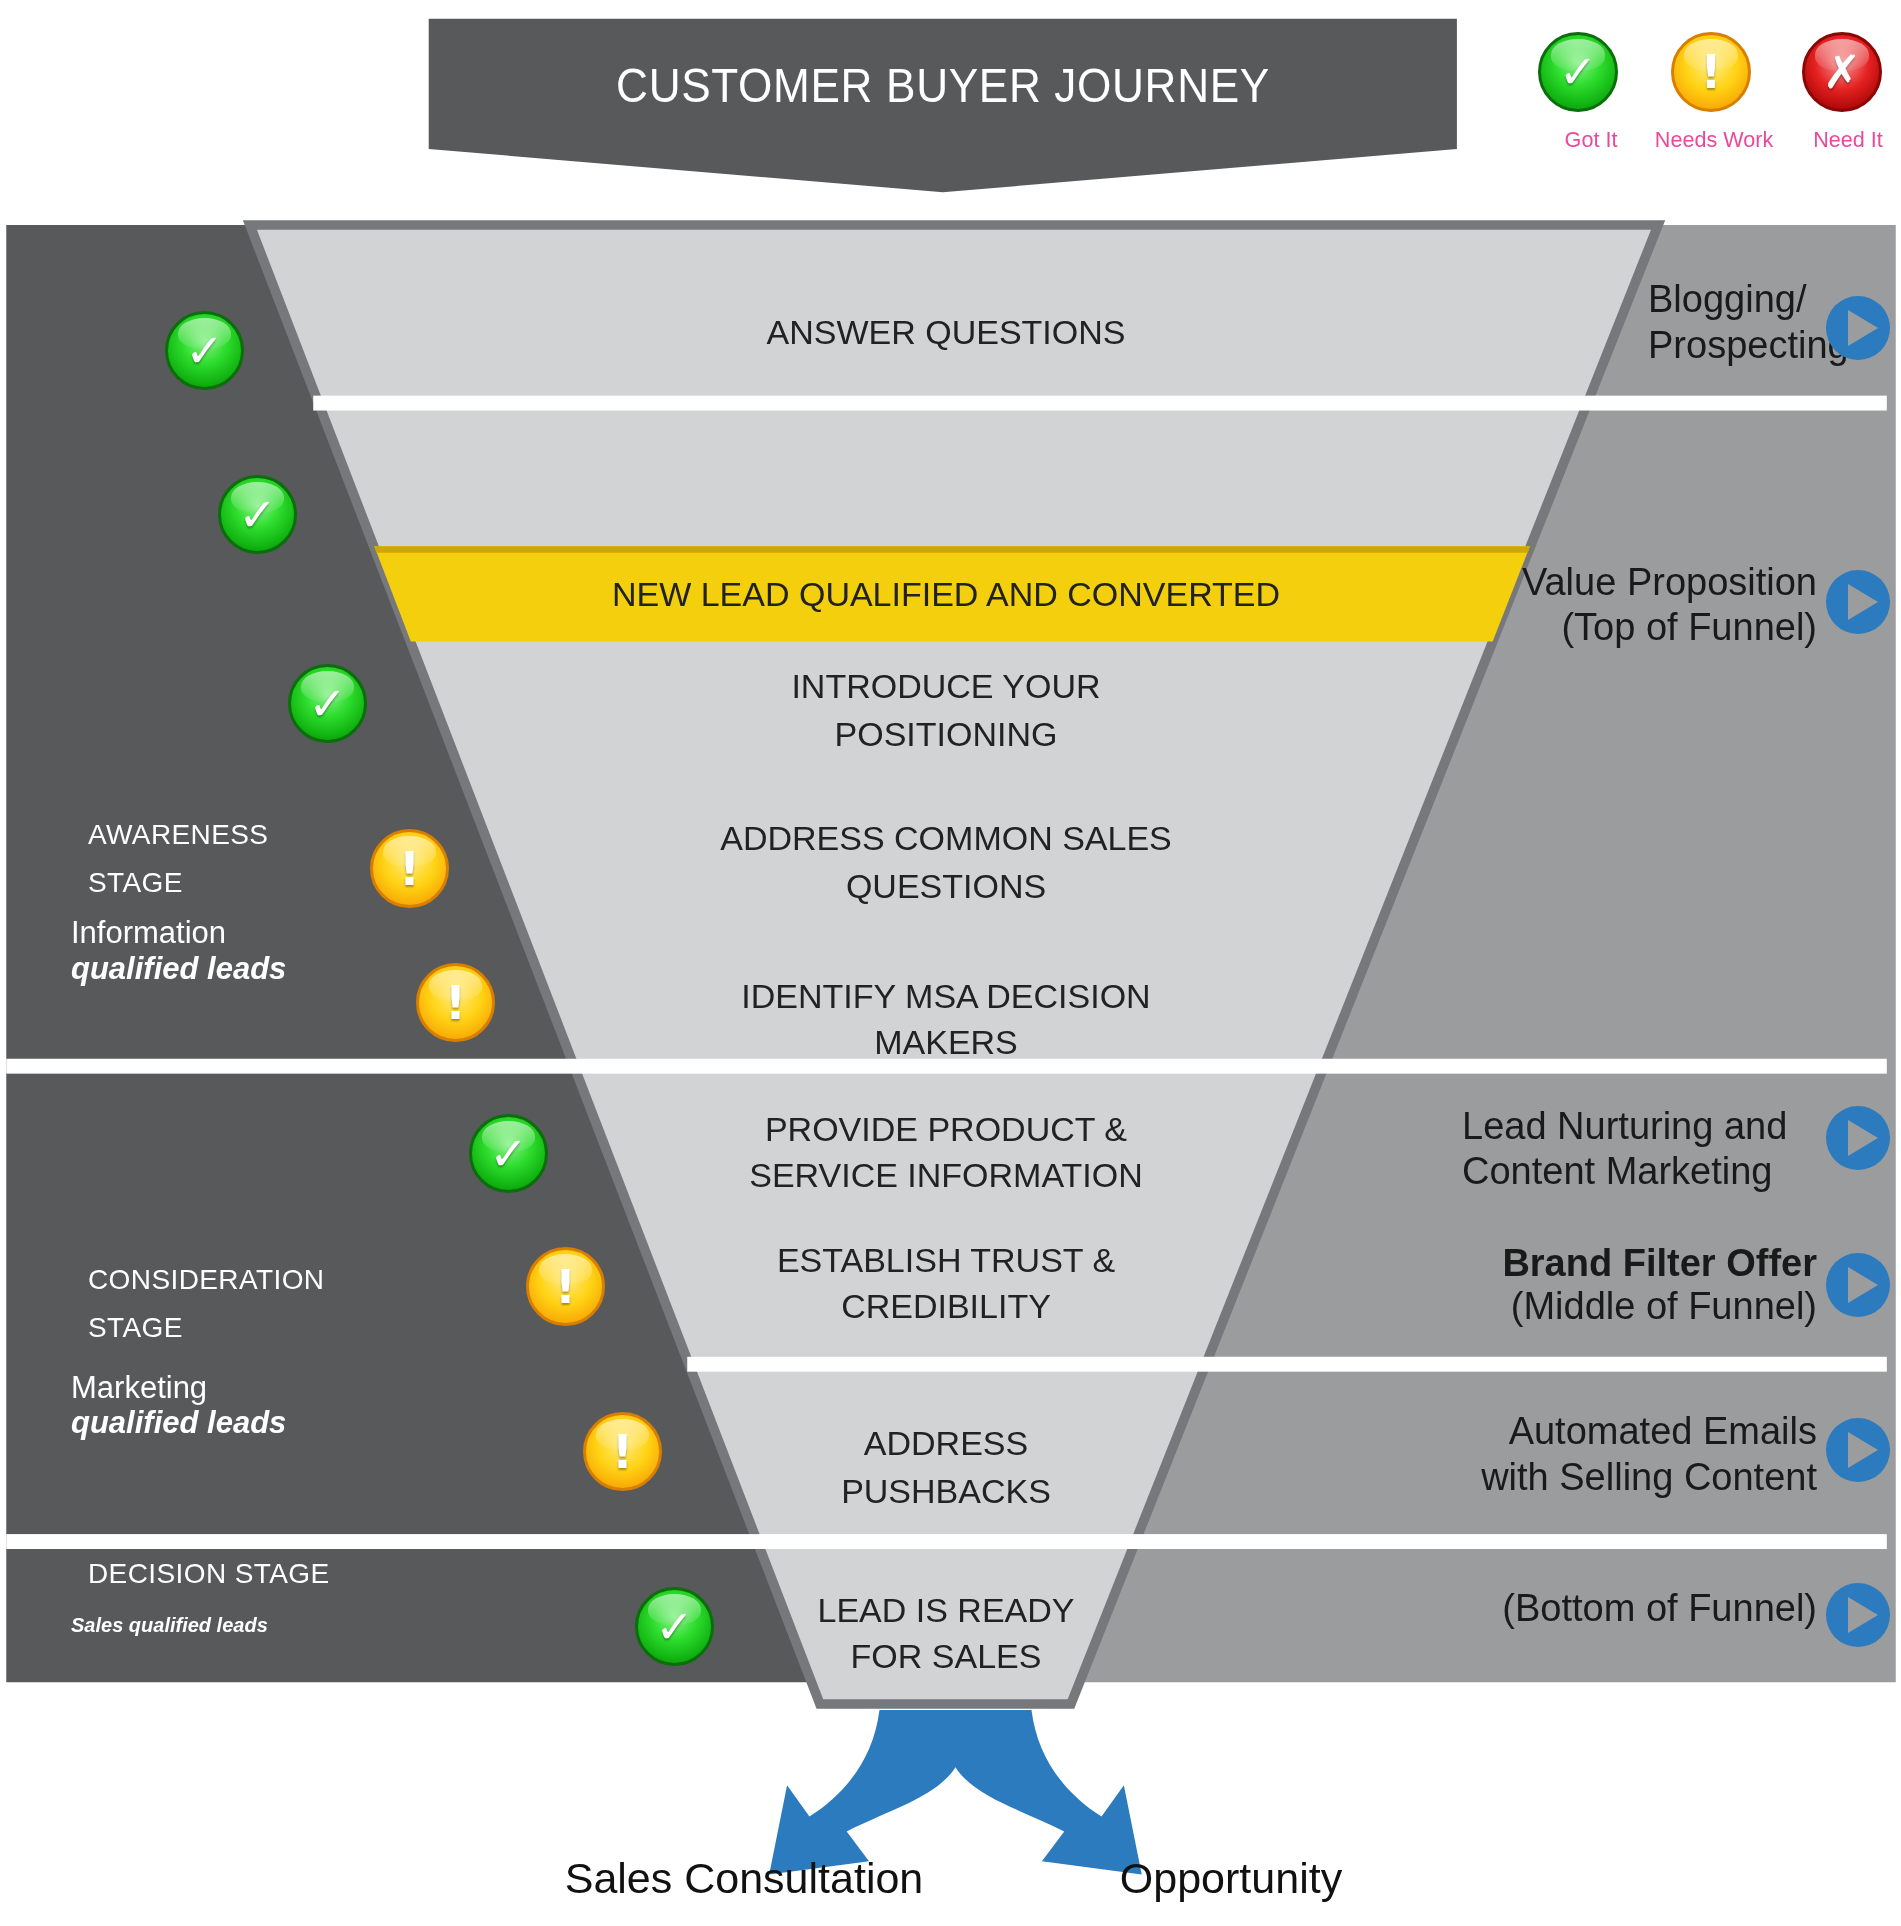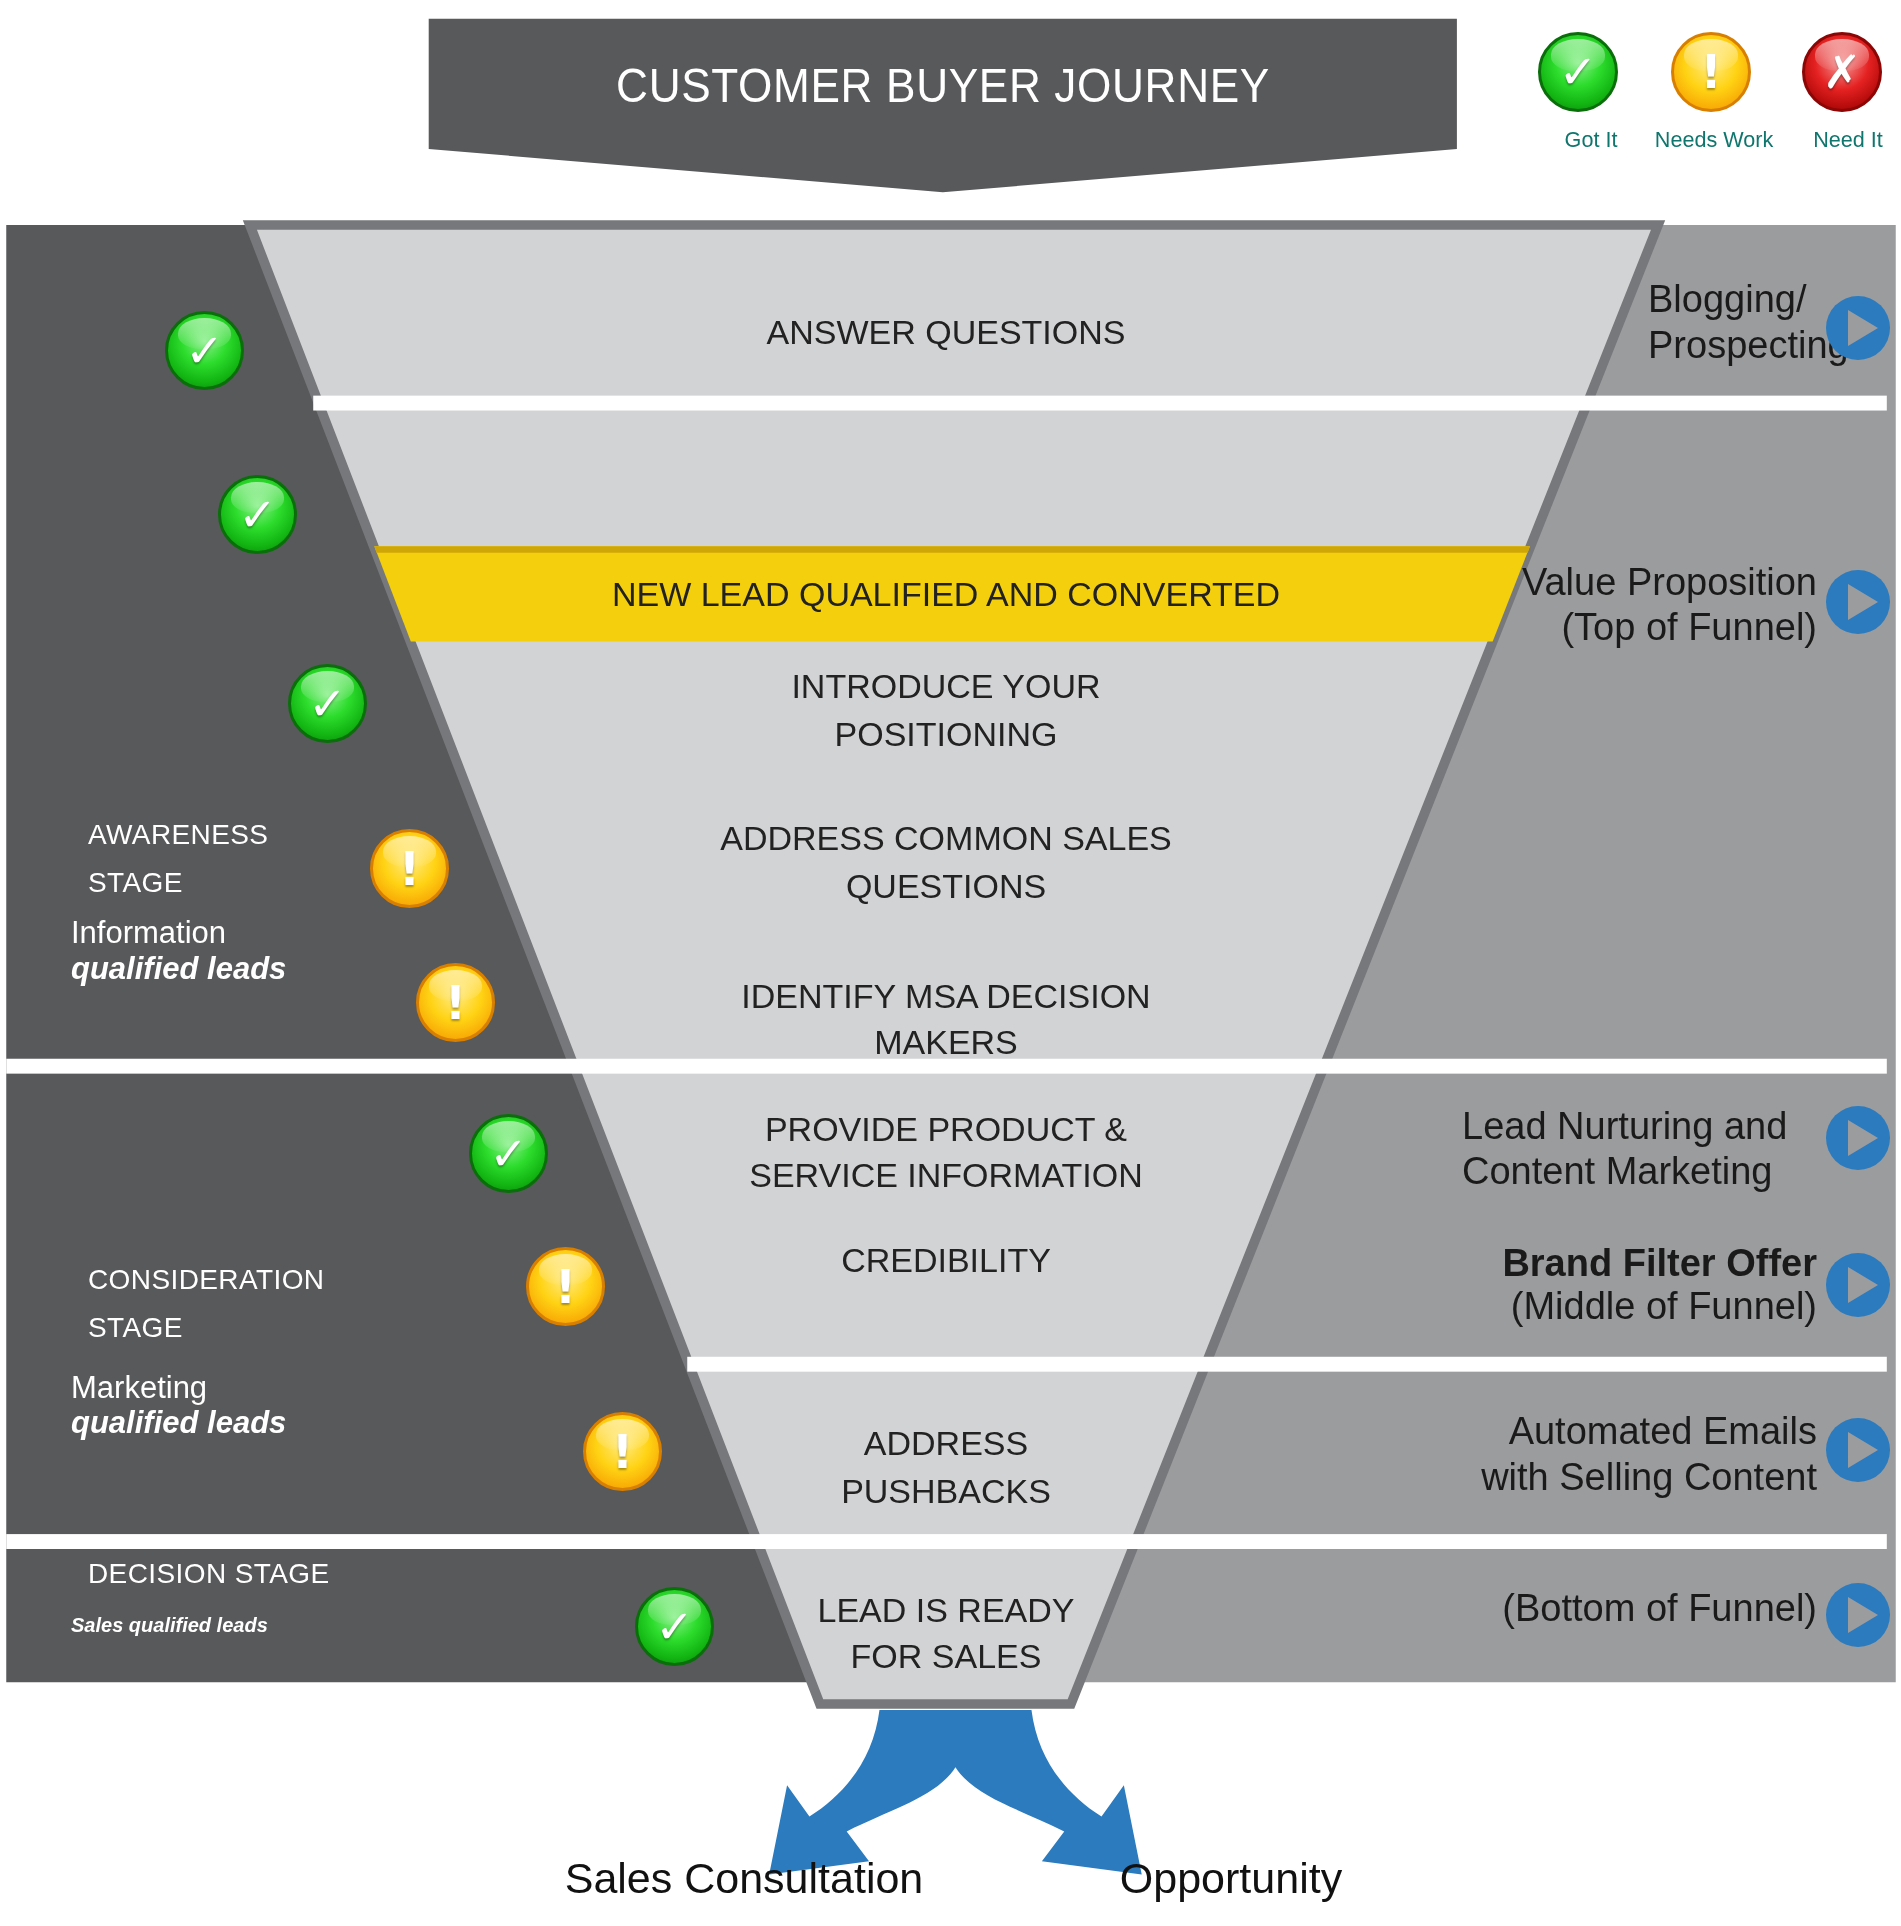--- a/index.html
+++ b/index.html
@@ -9,21 +9,21 @@
   }
   .abs{position:absolute;}
   svg.bg{position:absolute;left:0;top:0;}
   
   .banner-title{
     left:496px;top:58px;width:894px;text-align:center;
     font-size:48px;color:#ffffff;letter-spacing:0.7px;
     transform:scaleX(.92);transform-origin:center;
   }
   
-  .legend-label{font-size:21.6px;color:#0f766e;text-align:center;width:224px;margin-left:-112px;}
+  .legend-label{font-size:21.6px;color:#ec4899;text-align:center;width:224px;margin-left:-112px;}
   
   .orb{width:79px;height:79px;border-radius:50%;box-sizing:border-box;
        display:flex;align-items:center;justify-content:center;}
   .orb .glyph{font-family:"DejaVu Sans", sans-serif;color:#ffffff;font-weight:bold;
        text-shadow:0 1.5px 2.2px rgba(0,0,0,.35);line-height:1;}
   .orb:after{content:"";position:absolute;left:14%;top:6%;width:72%;height:42%;
        border-radius:50% 50% 45% 45%;
        background:linear-gradient(rgba(255,255,255,.55),rgba(255,255,255,.05));}
   .orb{position:absolute;}
   .orb-green{background:radial-gradient(circle at 50% 38%, #8af08a 0%, #2ddd2d 38%, #12b412 70%, #077c07 100%);
@@ -136,20 +136,21 @@
     <div>IDENTIFY MSA DECISION</div>
     <div>MAKERS</div>
   </div>
 
   <div class="abs f-row" style="top:1106px;line-height:46px;">
     <div>PROVIDE PRODUCT &amp;</div>
     <div>SERVICE INFORMATION</div>
   </div>
 
   <div class="abs f-row" style="top:1237px;line-height:46px;">
+    <div>ESTABLISH TRUST &amp;</div>
     <div>CREDIBILITY</div>
   </div>
 
   <div class="abs f-row" style="top:1419px;line-height:48px;">
     <div>ADDRESS</div>
     <div>PUSHBACKS</div>
   </div>
 
   <div class="abs f-row" style="top:1587px;line-height:46px;">
     <div>LEAD IS READY</div>

